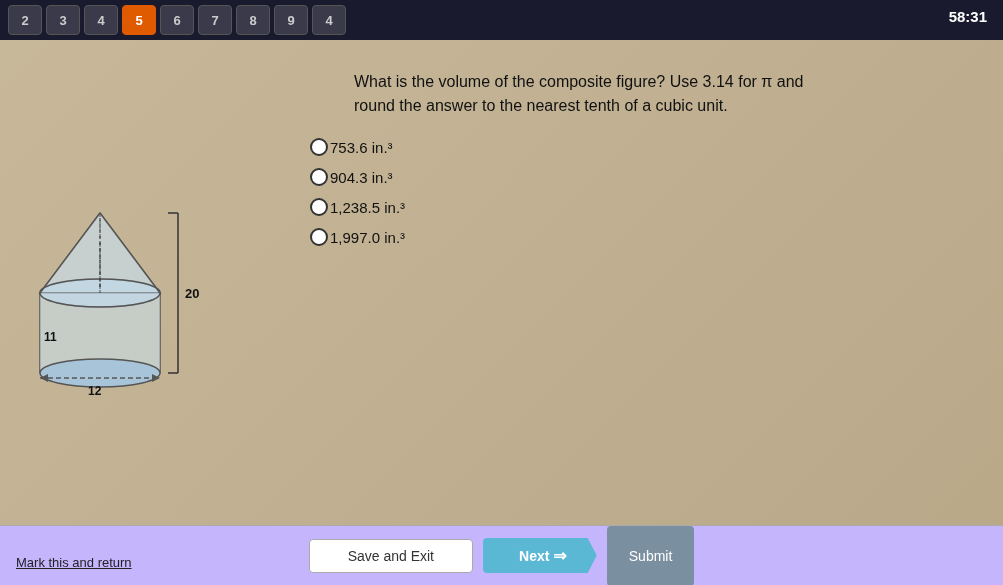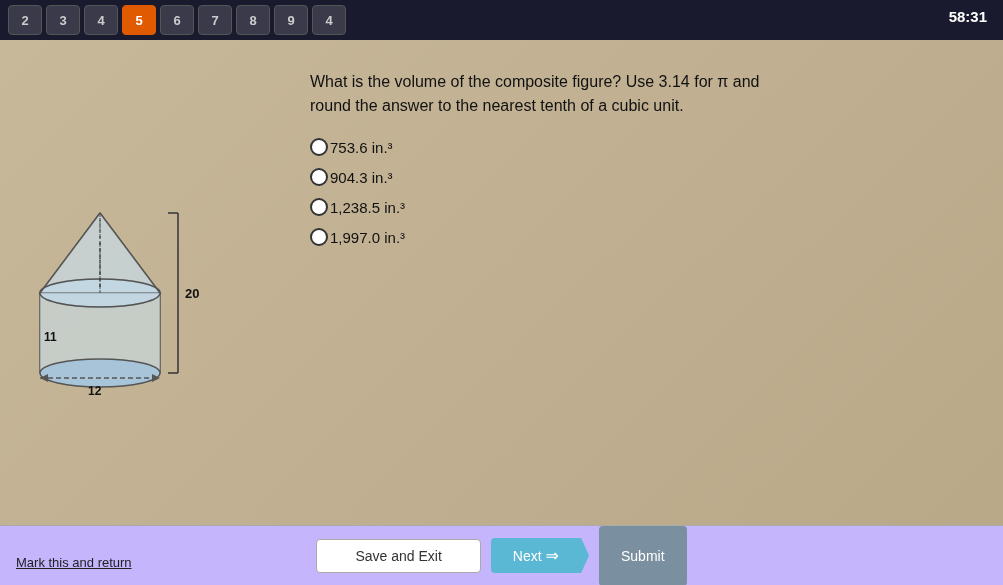--- a/index.html
+++ b/index.html
@@ -85,20 +85,21 @@
       display: flex;
       flex-direction: column;
     }
 
     .question-text {
       font-size: 16px;
       color: #111;
       line-height: 1.5;
       margin-bottom: 20px;
       max-width: 480px;
+      margin-left: 44px;
     }
 
     .answer-options {
       display: flex;
       flex-direction: column;
       gap: 12px;
     }
 
     .answer-option {
       display: flex;
@@ -153,29 +154,30 @@
       padding: 8px 38px;
       font-size: 14px;
       color: #333;
       cursor: pointer;
     }
 
     .btn-next {
       background: #5bb8d4;
       border: none;
       border-radius: 4px;
-      padding: 8px 22px;
+      padding: 8px 36px;
       font-size: 14px;
       color: white;
       cursor: pointer;
       display: flex;
       align-items: center;
       gap: 4px;
       clip-path: polygon(0 0, 92% 0, 100% 50%, 92% 100%, 0 100%);
       padding-right: 30px;
+      font-weight: bold;
     }
 
     .btn-submit {
       background: #7a8fa0;
       border: none;
       border-radius: 4px;
       padding: 22px 22px;
       font-size: 14px;
       color: white;
       cursor: pointer;

